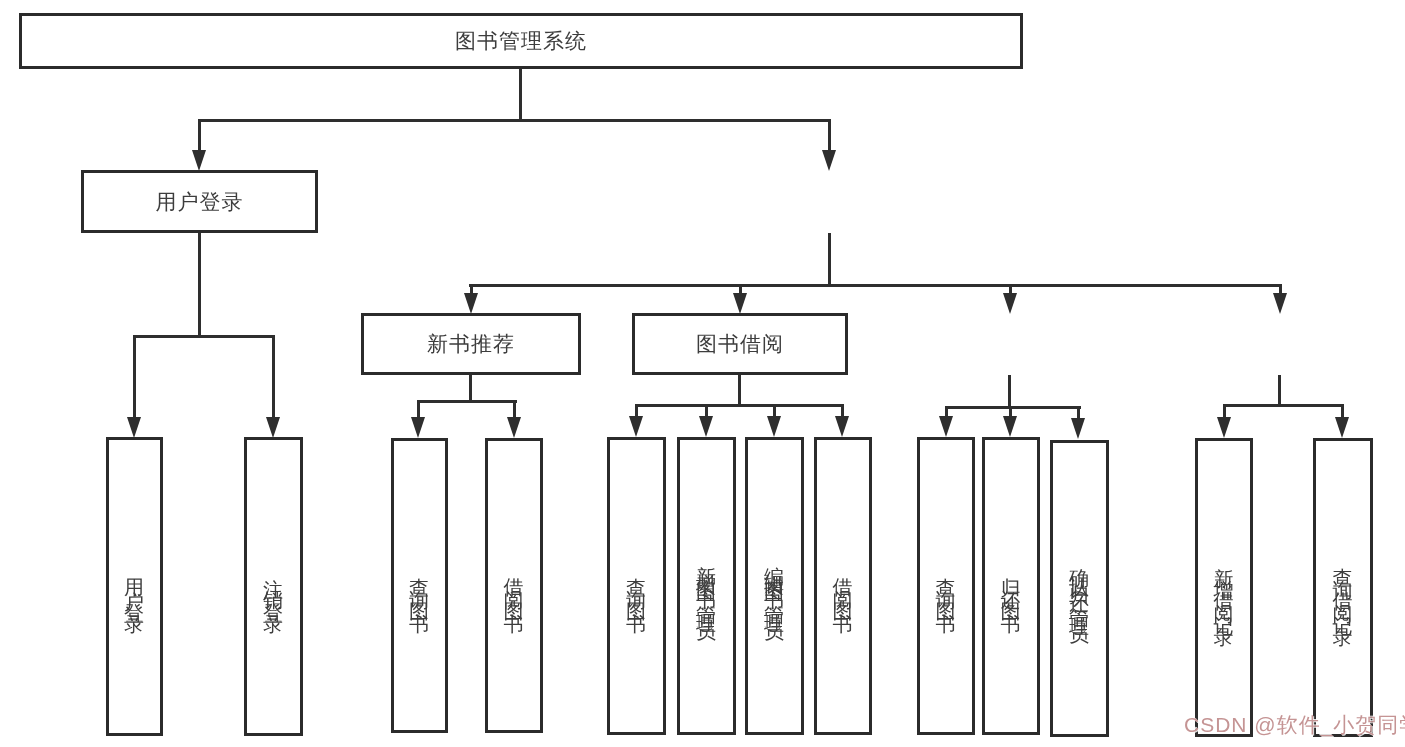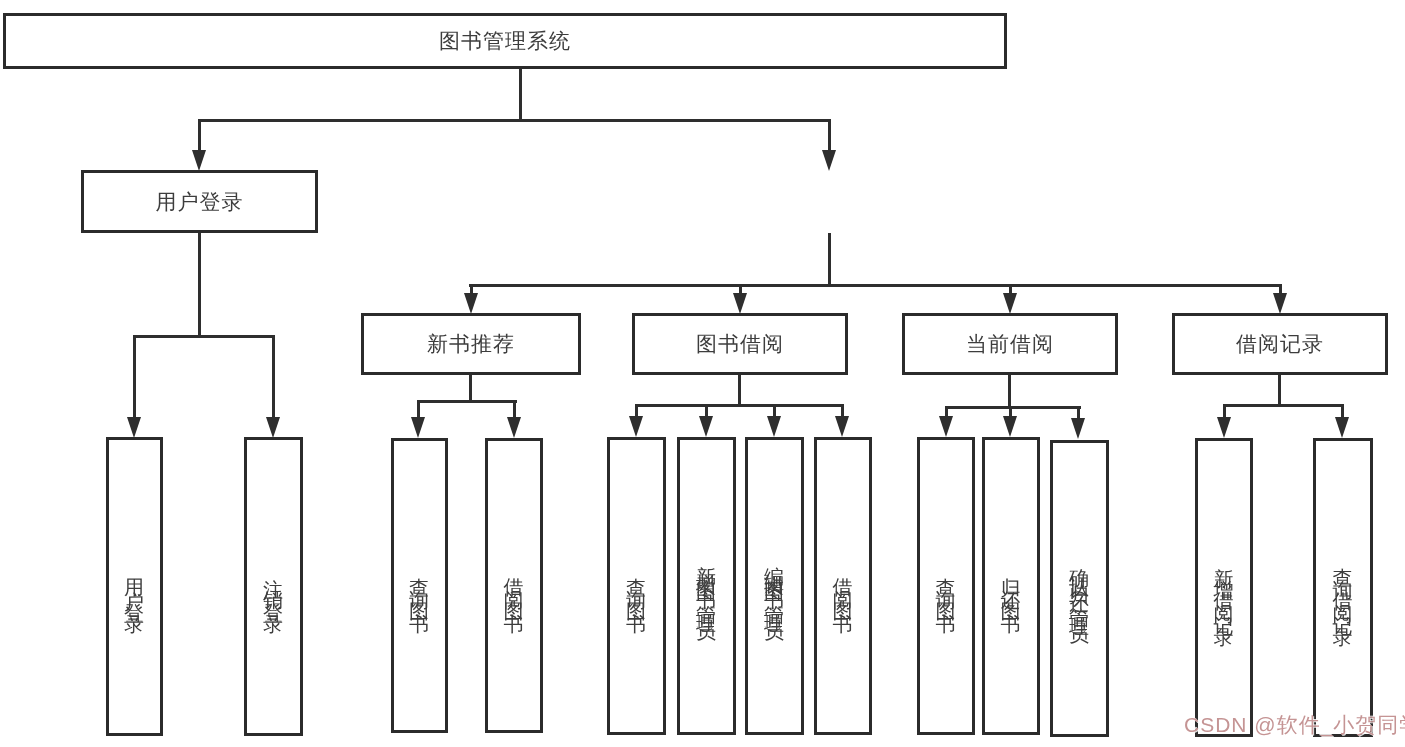--- a/index.html
+++ b/index.html
@@ -62,21 +62,21 @@
     color: #c59494;
     text-shadow: -1px -1px 0 rgba(255,255,255,0.85), 1px 1px 0 rgba(255,255,255,0.85);
     white-space: nowrap;
   }
 </style>
 </head>
 <body>
 
 <div class="canvas">
 
-  <div class="box" style="left:3px; top:13px; width:1004px; height:56px;">图书管理系统</div>
+  <div class="box" style="left:19px; top:13px; width:1004px; height:56px;">图书管理系统</div>
 
   <div class="vl" style="left:519px; top:69px; height:53px;"></div>
   <div class="hl" style="left:198px; top:119px; width:633px;"></div>
   <div class="vl" style="left:198px; top:119px; height:33px;"></div>
   <div class="arr" style="left:192px; top:150px;"></div>
   <div class="vl" style="left:828px; top:119px; height:33px;"></div>
   <div class="arr" style="left:822px; top:150px;"></div>
 
   <div class="box" style="left:81px; top:170px; width:237px; height:63px;">用户登录</div>
 
@@ -100,22 +100,20 @@
   <div class="arr" style="left:464px; top:293px;"></div>
   <div class="vl" style="left:739px; top:284px; height:12px;"></div>
   <div class="arr" style="left:733px; top:293px;"></div>
   <div class="vl" style="left:1009px; top:284px; height:12px;"></div>
   <div class="arr" style="left:1003px; top:293px;"></div>
   <div class="vl" style="left:1279px; top:284px; height:12px;"></div>
   <div class="arr" style="left:1273px; top:293px;"></div>
 
   <div class="box" style="left:361px; top:313px; width:220px; height:62px;">新书推荐</div>
   <div class="box" style="left:632px; top:313px; width:216px; height:62px;">图书借阅</div>
-  <div class="box" style="left:902px; top:313px; width:216px; height:62px;">当前借阅</div>
-  <div class="box" style="left:1172px; top:313px; width:216px; height:62px;">借阅记录</div>
 
   <div class="vl" style="left:469px; top:375px; height:27px;"></div>
   <div class="hl" style="left:417px; top:400px; width:100px;"></div>
   <div class="vl" style="left:417px; top:400px; height:20px;"></div>
   <div class="arr" style="left:411px; top:417px;"></div>
   <div class="vl" style="left:513px; top:400px; height:20px;"></div>
   <div class="arr" style="left:507px; top:417px;"></div>
 
   <div class="vbox" style="left:391px; top:438px; width:57px; height:295px;">
     <span class="vtext">查询图书</span>

